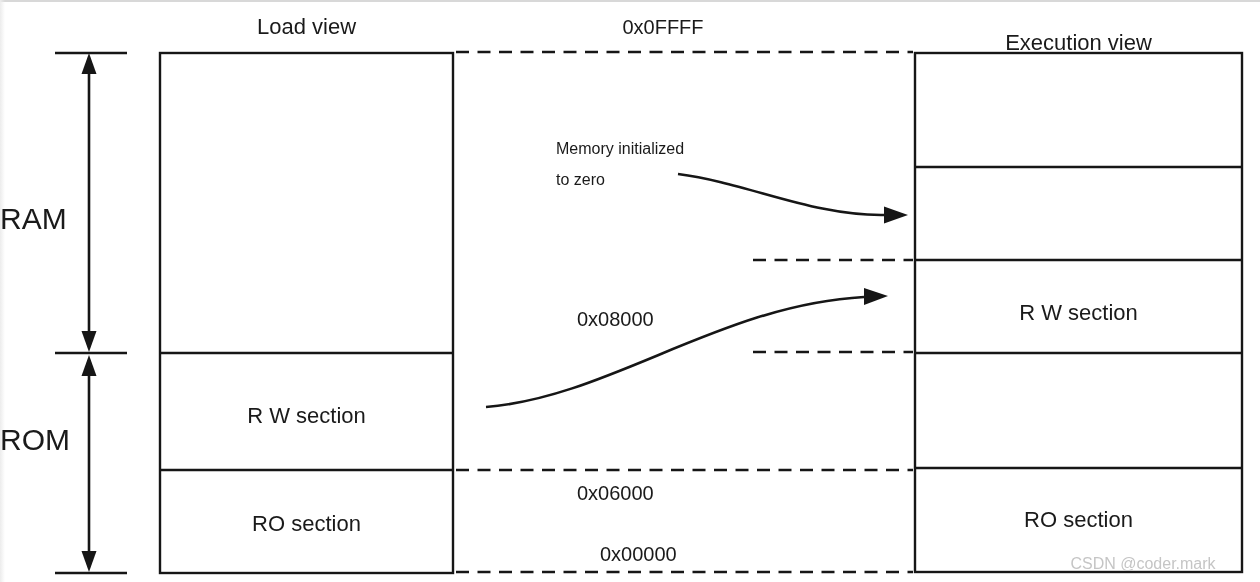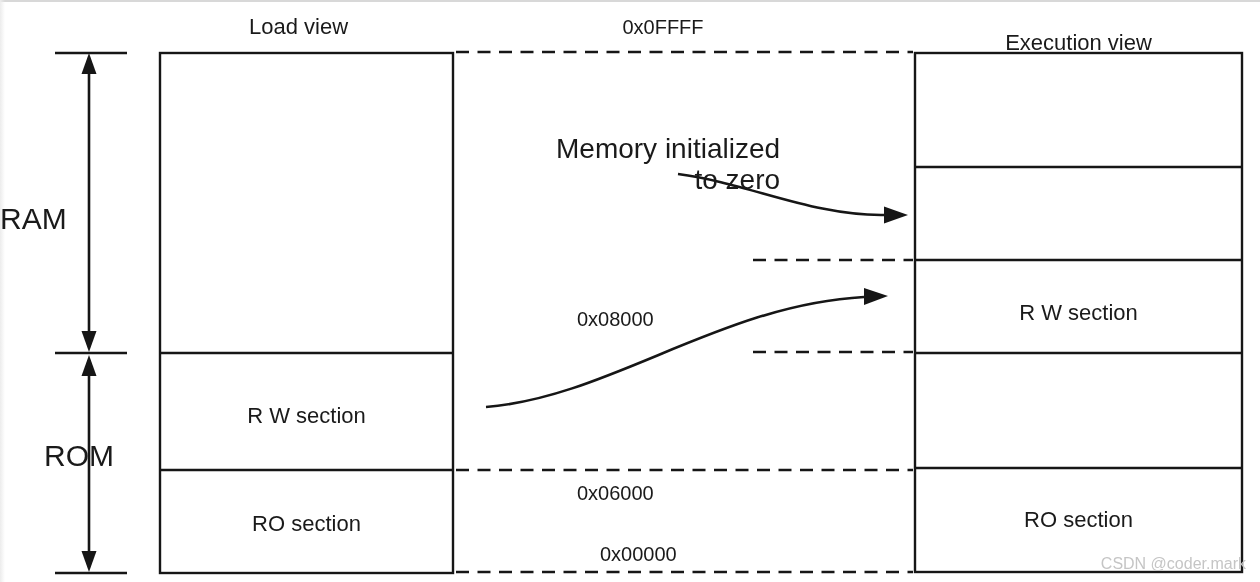--- a/index.html
+++ b/index.html
@@ -19,21 +19,21 @@
     white-space: nowrap;
     color: #1a1a1a;
   }
   .center { text-align: center; }
   .mono {
     font-family: Liberation Sans, sans-serif;
     font-size: 20px;
     letter-spacing: 0px;
   }
   .side-label { font-size: 30px; }
-  .annotation { line-height: 31px; font-size: 28px; text-align: right; }
+  .annotation { line-height: 31px; font-size: 16px; }
   .annotation span { display: block; }
   .watermark {
     position: absolute;
     font-size: 16px;
     line-height: 18px;
     color: #c5c5c5;
     text-align: right;
     white-space: nowrap;
   }
   .page-top-border {
@@ -100,37 +100,37 @@
       <polygon points="89,352 81.5,331 96.5,331"></polygon>
 
       <polygon points="89,355 81.5,376 96.5,376"></polygon>
       <polygon points="89,572 81.5,551 96.5,551"></polygon>
 
       <polygon points="908,215 884,206.5 884,223.5"></polygon>
       <polygon points="888,296 864,288 864,305"></polygon>
     </g>
   </svg>
 
-  <div class="lbl center" style="left:152px; top:14px; width:293px;">Load view</div>
+  <div class="lbl center" style="left:160px; top:14px; width:293px;">Load view</div>
   <div class="lbl mono center" style="left:563px; top:14px; width:200px;">0x0FFFF</div>
   <div class="lbl center" style="left:915px; top:30px; width:327px;">Execution view</div>
 
   <div class="lbl side-label center" style="left:0px; top:206px; width:58px;">RAM</div>
-  <div class="lbl side-label center" style="left:0px; top:443px; width:58px;padding-left:44px;">ROM</div>
+  <div class="lbl side-label center" style="left:0px; top:427px; width:58px;">ROM</div>
 
   <div class="lbl center" style="left:160px; top:403px; width:293px;">R W section</div>
   <div class="lbl center" style="left:160px; top:511px; width:293px;">RO section</div>
 
   <div class="lbl center" style="left:915px; top:300px; width:327px;">R W section</div>
   <div class="lbl center" style="left:915px; top:507px; width:327px;">RO section</div>
 
   <div class="lbl mono" style="left:577px; top:306px; width:120px;">0x08000</div>
   <div class="lbl mono" style="left:577px; top:436px; width:120px;margin-top:44px;">0x06000</div>
   <div class="lbl mono" style="left:600px; top:541px; width:120px;">0x00000</div>
 
   <div class="lbl annotation" style="left:556px; top:133px;">
     <span>Memory initialized</span>
     <span>to zero</span>
   </div>
 
-  <div class="watermark" style="left:1040px; top:555px; width:206px;">CSDN @coder.mark</div>
+  <div class="watermark" style="left:1040px; top:555px; width:206px;text-align:center;">CSDN @coder.mark</div>
 
 </div>
 
 </body></html>

